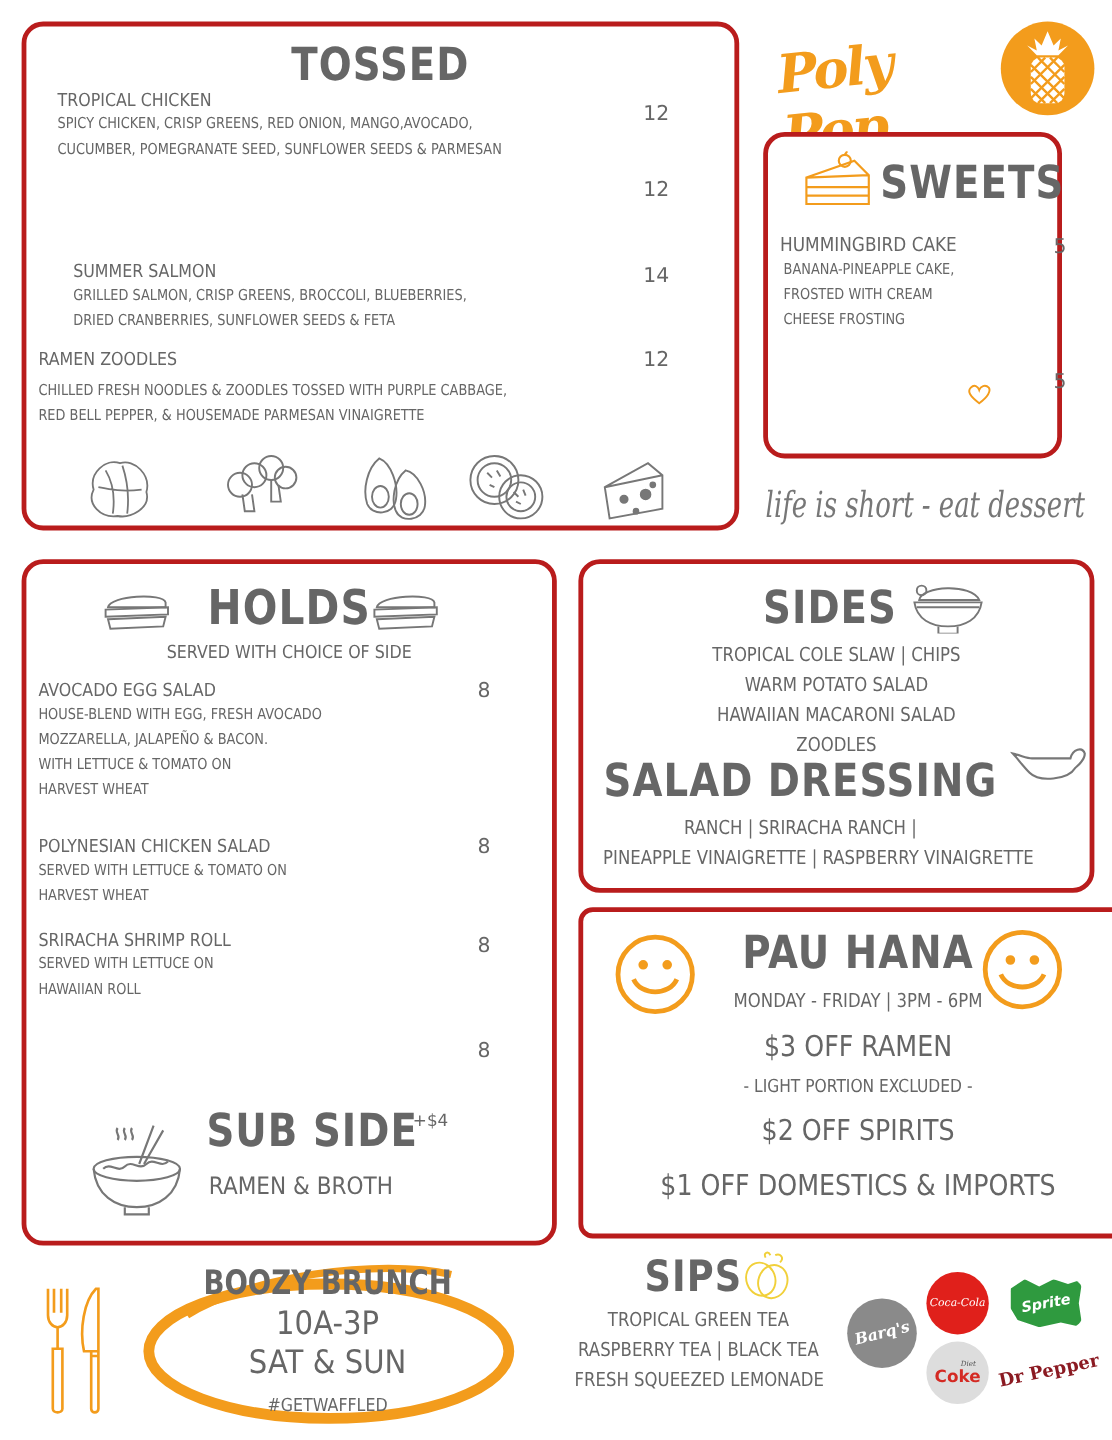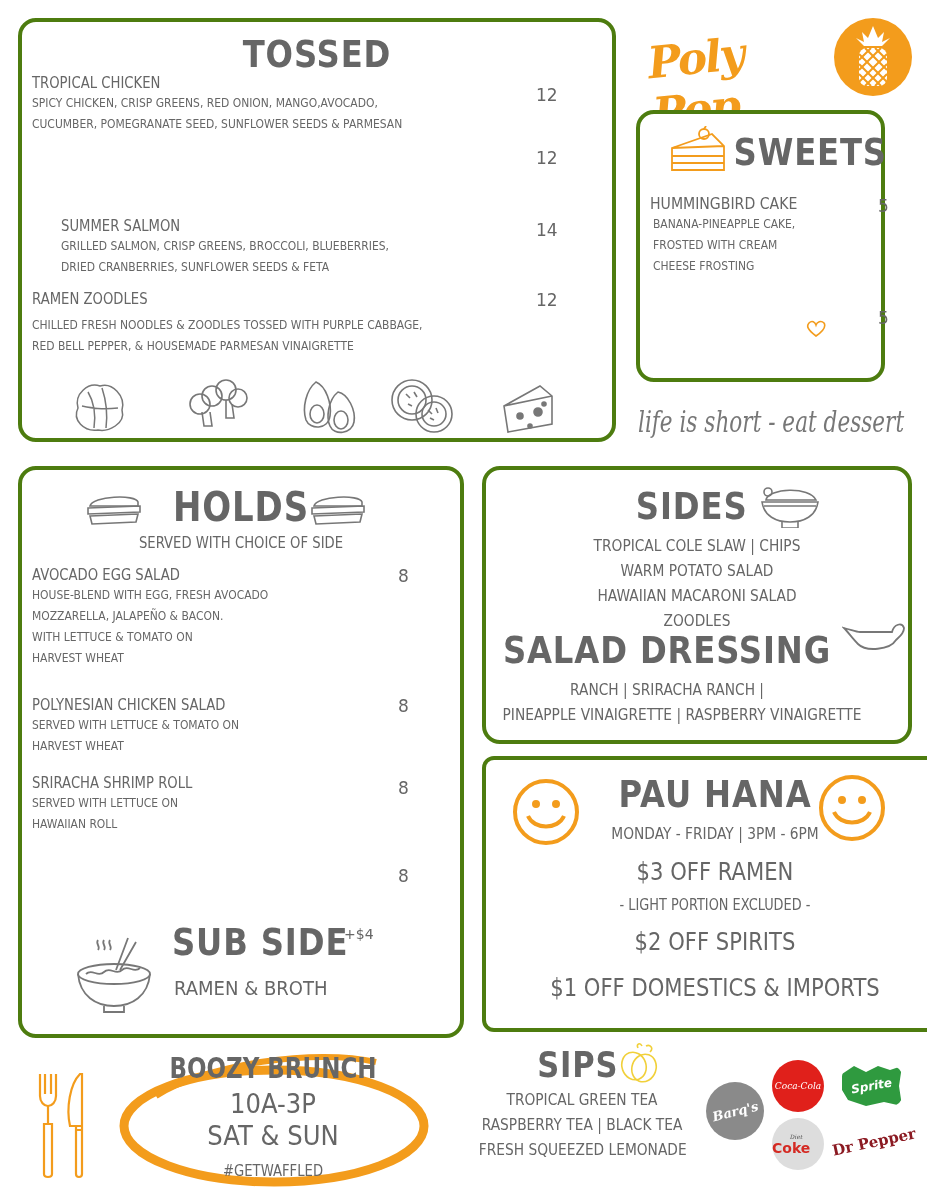--- a/index.html
+++ b/index.html
@@ -1,34 +1,34 @@
 <!DOCTYPE html>
 <html><head>
 <meta charset="utf-8">
 <style>
   * { box-sizing: border-box; margin: 0; padding: 0; }
   html, body { width: 927px; height: 1200px; background: #ffffff; overflow: hidden; }
   body { position: relative; font-family: "Liberation Sans", "DejaVu Sans", sans-serif; color: #6b6b6b; }
-  .box { position: absolute; border: 4px solid #4d7c0f; border-radius: 18px; background: #fff; }
+  .box { position: absolute; border: 4px solid #b91c1c; border-radius: 18px; background: #fff; }
   .title { font-family: "DejaVu Sans", sans-serif; font-weight: bold; color: #666; text-align: center; letter-spacing: 1px; transform: scaleX(0.85); }
   .item { position: absolute; left: 10px; right: 10px; }
   .item-name { font-family: "DejaVu Sans", sans-serif; font-size: 15px; color: #666; transform-origin: left; transform: scaleX(0.88); white-space: nowrap; display: block; }
   .item-desc { font-family: "DejaVu Sans", sans-serif; font-size: 12.5px; color: #666; line-height: 21px; transform-origin: left; transform: scaleX(0.86); white-space: nowrap; display: block; }
   .price { position: absolute; font-family: "DejaVu Sans", sans-serif; font-size: 17px; color: #666; }
   .center-line { font-family: "DejaVu Sans", sans-serif; color: #666; text-align: center; white-space: nowrap; }
   .icon { position: absolute; }
   svg { display: block; }
 </style>
 </head>
 <body>
 
 <div class="box" style="left:18px; top:18px; width:598px; height:424px;">
   <div class="title" style="position:absolute; left:0; right:0; top:10px; font-size:38px;">TOSSED</div>
 
-  <div class="item" style="top:52px;">
+  <div class="item" style="top:52px;margin-left:16px;">
     <span class="item-name">TROPICAL CHICKEN</span>
     <span class="item-desc">SPICY CHICKEN, CRISP GREENS, RED ONION, MANGO,AVOCADO,</span>
     <span class="item-desc">CUCUMBER, POMEGRANATE SEED, SUNFLOWER SEEDS &amp; PARMESAN</span>
   </div>
   <div class="price" style="left:514px; top:63px;">12</div>
 
   <div class="price" style="left:514px; top:126px;">12</div>
 
   <div class="item" style="top:195px;margin-left:29px;">
     <span class="item-name">SUMMER SALMON</span>
@@ -268,19 +268,19 @@
 
 <div style="position:absolute; left:706px; top:1082px; width:58px; height:58px; border-radius:50%; background:#8a8a8a; display:flex; align-items:center; justify-content:center;">
   <span style="font-family:'DejaVu Serif', serif; font-style:italic; font-weight:bold; font-size:13px; color:#fff; transform:rotate(-14deg);">Barq's</span>
 </div>
 <div style="position:absolute; left:772px; top:1060px; width:52px; height:52px; border-radius:50%; background:#e0201b; display:flex; align-items:center; justify-content:center;">
   <span style="font-family:'DejaVu Serif', serif; font-style:italic; font-size:9px; color:#fff;">Coca-Cola</span>
 </div>
 <div style="position:absolute; left:842px; top:1066px; width:60px; height:40px; background:#2f9a3f; border-radius:10px; clip-path:polygon(0 20%, 20% 0, 40% 15%, 60% 0, 80% 10%, 100% 0, 95% 50%, 100% 100%, 70% 90%, 40% 100%, 10% 85%, 0 60%); display:flex; align-items:center; justify-content:center;">
   <span style="font-family:'DejaVu Sans', sans-serif; font-style:italic; font-weight:bold; font-size:12px; color:#fff; transform:rotate(-10deg);">Sprite</span>
 </div>
-<div style="position:absolute; left:772px; top:1118px; width:52px; height:52px; border-radius:50%; background:#dddddd; display:flex; flex-direction:column; align-items:flex-start; justify-content:center;">
+<div style="position:absolute; left:772px; top:1118px; width:52px; height:52px; border-radius:50%; background:#dddddd; display:flex; flex-direction:column; align-items:center; justify-content:center;">
   <span style="font-family:'DejaVu Serif', serif; font-style:italic; font-size:6px; color:#555; margin-left:18px;">Diet</span>
   <span style="font-family:'DejaVu Sans', sans-serif; font-weight:bold; font-size:14px; color:#d42a23;">Coke</span>
 </div>
 <div style="position:absolute; left:842px; top:1120px; width:64px; height:44px; display:flex; align-items:center; justify-content:center; transform:rotate(-12deg);">
   <span style="font-family:'DejaVu Serif', serif; font-weight:bold; font-size:15px; color:#8b1a22; white-space:nowrap;">Dr Pepper</span>
 </div>
 
 </body></html>

